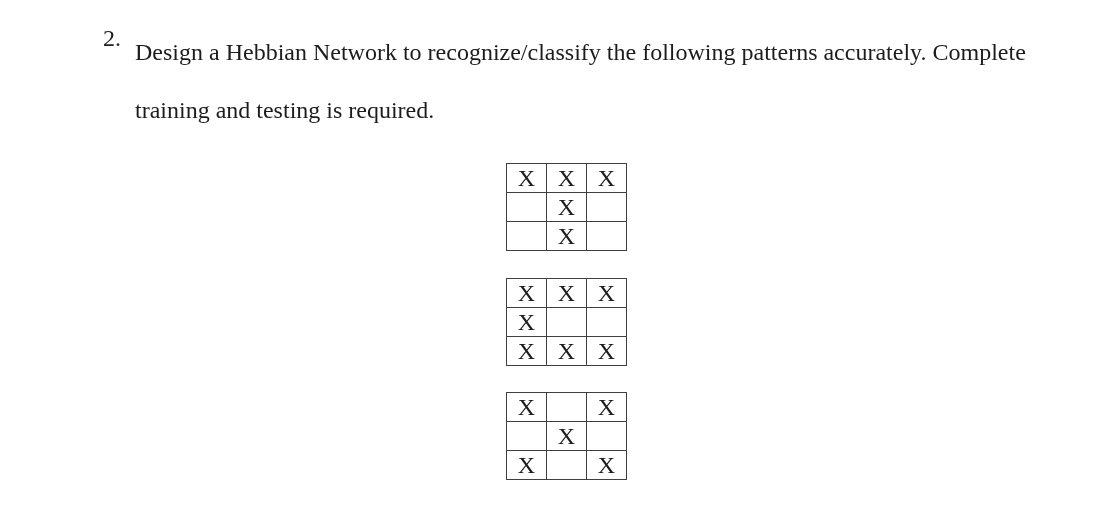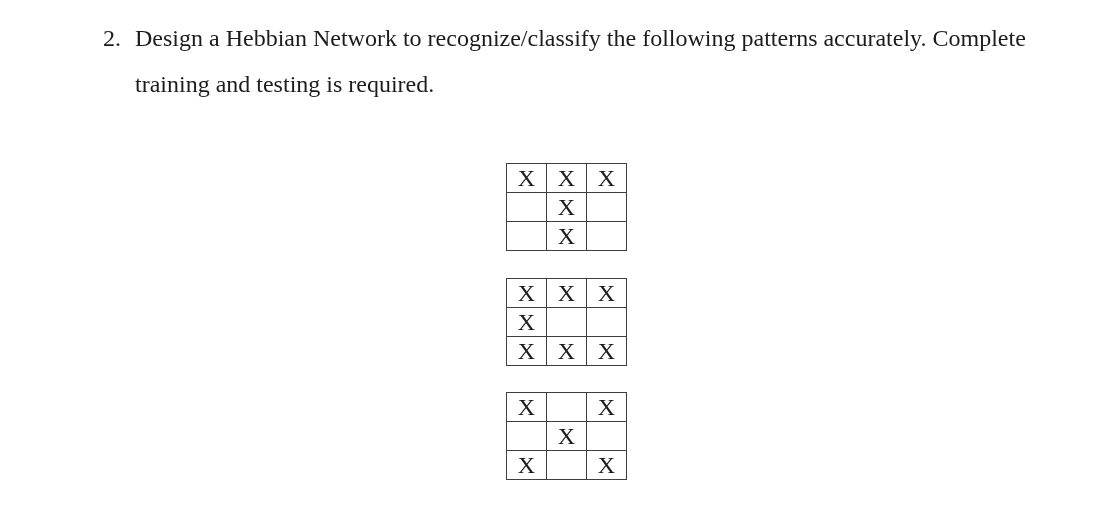--- a/index.html
+++ b/index.html
@@ -19,23 +19,24 @@
     font-size: 24px;
     line-height: 24px;
     white-space: pre;
   }
   .question-line {
     position: absolute;
     left: 135px;
     font-size: 24px;
     line-height: 24px;
     white-space: pre;
+    margin-top: 14px;
   }
   .question-line.l1 { top: 26px; }
-  .question-line.l2 { top: 72px; }
+  .question-line.l2 { top: 84px; }
   table.pattern {
     position: absolute;
     left: 506px;
     border-collapse: collapse;
     background: var(--background, #ffffff);
   }
   table.pattern.t1 { top: 163px; }
   table.pattern.t2 { top: 278px; }
   table.pattern.t3 { top: 392px; }
   table.pattern td {

